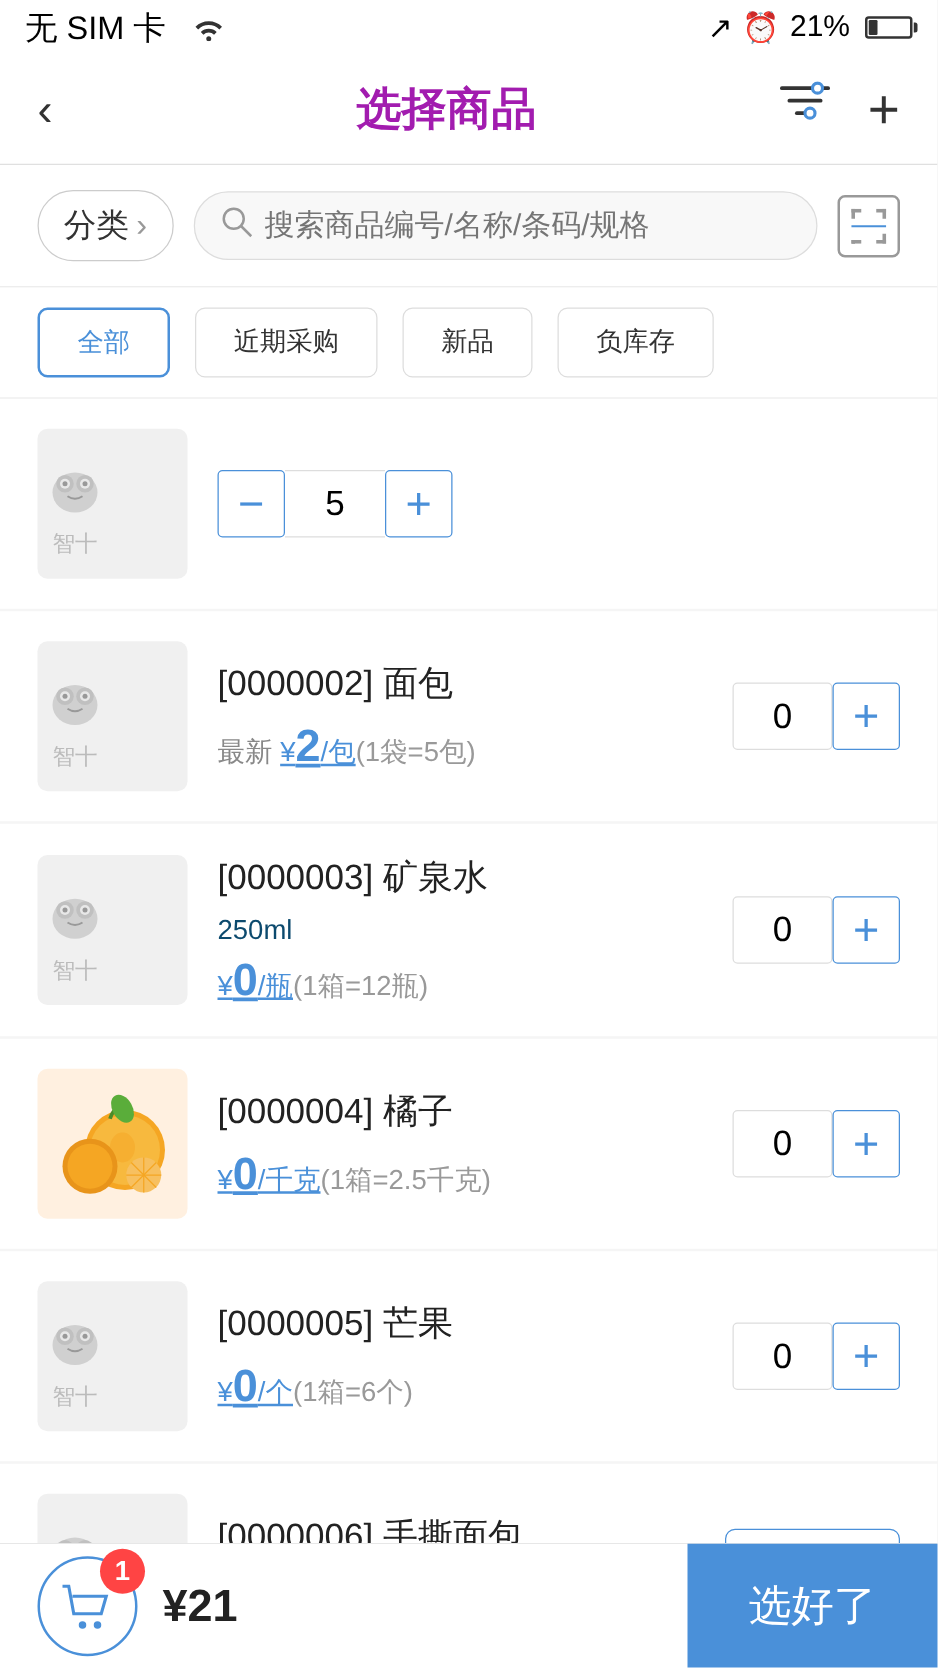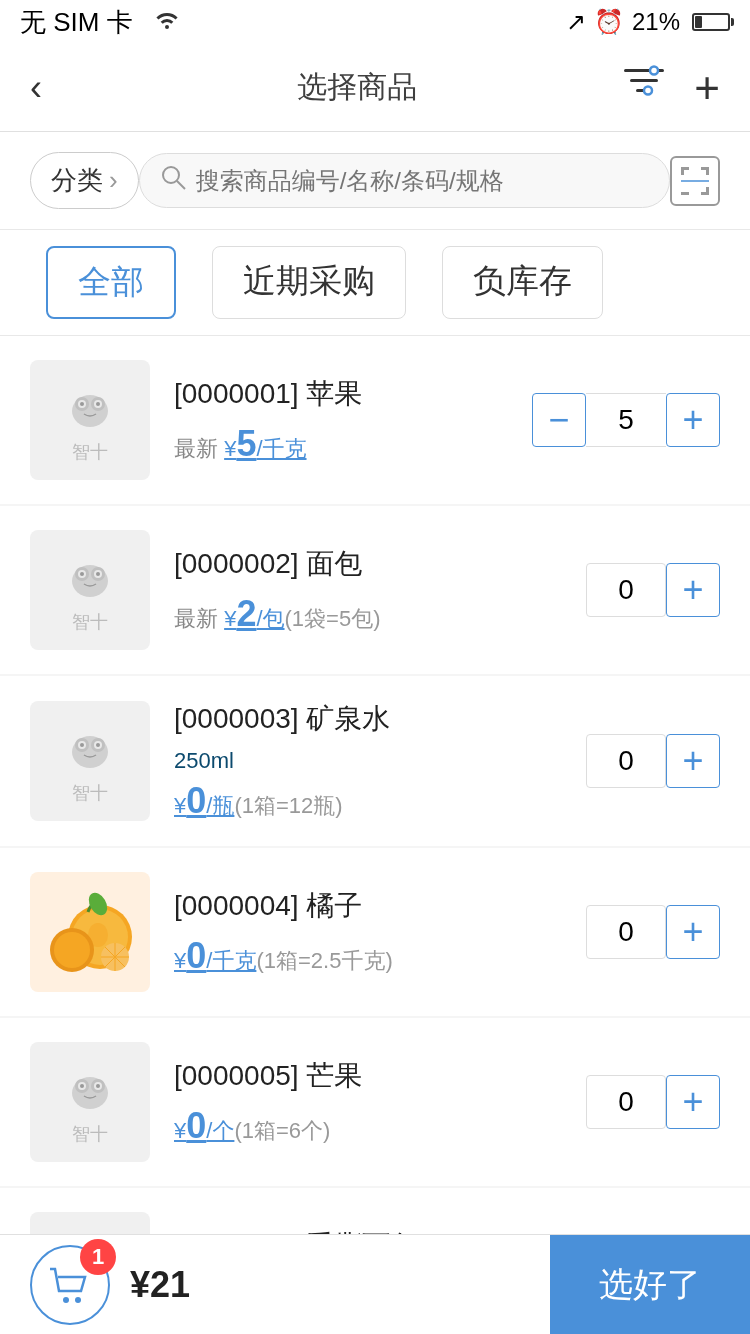--- a/index.html
+++ b/index.html
@@ -16,21 +16,21 @@
     .status-bar {
       background: #fff;
       height: 44px;
       display: flex;
       align-items: center;
       justify-content: space-between;
       padding: 0 20px;
       font-size: 26px;
       font-weight: 500;
     }
-    .status-left { display: flex; align-items: flex-start; gap: 20px; }
+    .status-left { display: flex; align-items: flex-end; gap: 20px; }
     .status-center { font-size: 30px; font-weight: 600; }
     .status-right { display: flex; align-items: center; gap: 8px; font-size: 24px; }
     .battery-icon {
       display: inline-block; width: 38px; height: 18px; border: 2px solid #333;
       border-radius: 3px; position: relative; margin-left: 4px;
     }
     .battery-icon::after {
       content: ''; position: absolute; right: -6px; top: 50%; transform: translateY(-50%);
       width: 3px; height: 8px; background: #333; border-radius: 0 2px 2px 0;
     }
@@ -47,35 +47,36 @@
       align-items: center;
       justify-content: space-between;
       padding: 0 30px;
       border-bottom: 1px solid #e0e0e0;
     }
     .nav-bar .back-btn {
       font-size: 36px; color: #333; cursor: pointer;
       width: 60px; display: flex; align-items: center;
     }
     .nav-bar .title {
-      font-size: 30px; font-weight: 400; color: #404040;
+      font-size: 36px; font-weight: 700; color: #a21caf;
     }
     .nav-bar .nav-right {
       display: flex; align-items: center; gap: 30px;
     }
     .nav-bar .filter-icon, .nav-bar .add-icon {
       font-size: 36px; color: #333; cursor: pointer;
     }
 
     
     .search-area {
       background: #fff;
       padding: 20px 30px;
       display: flex;
       align-items: center;
+      gap: 16px;
       border-bottom: 1px solid #e8e8e8;
     }
     .category-btn {
       border: 1px solid #ccc;
       border-radius: 30px;
       padding: 10px 20px;
       font-size: 26px;
       color: #333;
       background: #fff;
       display: flex;
@@ -111,26 +112,25 @@
     .filter-tabs {
       background: #fff;
       padding: 16px 30px;
       display: flex;
       gap: 20px;
       border-bottom: 1px solid #e8e8e8;
     }
     .filter-tab {
       padding: 12px 30px;
       border-radius: 8px;
-      font-size: 33px;
+      font-size: 21px;
       cursor: pointer;
       border: 1px solid #ddd;
       background: #fff;
       color: #333;
-      margin-left: 16px;
     }
     .filter-tab.active {
       border: 2px solid #4a90d9;
       color: #4a90d9;
       background: #fff;
       font-weight: 500;
     }
 
     
     .product-list {
@@ -142,21 +142,21 @@
       padding: 24px 30px;
       display: flex;
       align-items: center;
       gap: 24px;
     }
     .product-img {
       width: 120px; height: 120px;
       border-radius: 8px;
       background: #f0f0f0;
       flex-shrink: 0;
-      display: flex; align-items: center; justify-content: center;
+      display: flex; align-items: center; justify-content: flex-start;
       overflow: hidden;
     }
     .owl-placeholder {
       display: flex; flex-direction: column; align-items: center; justify-content: center;
       gap: 4px; color: #b0b0b0;
     }
     .product-info {
       flex: 1;
       min-width: 0;
     }
@@ -344,20 +344,21 @@
       <rect x="20" y="25" width="8" height="3" fill="#999"></rect>
       <rect x="25" y="20" width="3" height="8" fill="#999"></rect>
       <line x1="0" y1="14" x2="28" y2="14" stroke="#4a90d9" stroke-width="1.5"></line>
     </svg>
   </div>
 </div>
 
 <div class="filter-tabs">
   <div class="filter-tab active">全部</div>
   <div class="filter-tab">近期采购</div>
+  <div class="filter-tab">新品</div>
   <div class="filter-tab">负库存</div>
 </div>
 
 <div class="product-list">
 
   <div class="product-item">
     <div class="product-img">
       <div class="owl-placeholder">
         <svg width="60" height="60" viewBox="0 0 60 60" fill="none">
           <ellipse cx="30" cy="35" rx="18" ry="16" fill="#d0d0d0"></ellipse>
@@ -365,26 +366,20 @@
           <circle cx="38" cy="28" r="7" fill="#c0c0c0"></circle>
           <circle cx="22" cy="28" r="4" fill="#e8e8e8"></circle>
           <circle cx="38" cy="28" r="4" fill="#e8e8e8"></circle>
           <circle cx="22" cy="28" r="2" fill="#999"></circle>
           <circle cx="38" cy="28" r="2" fill="#999"></circle>
           <path d="M24 38 Q30 42 36 38" stroke="#999" stroke-width="1.5" fill="none"></path>
         </svg>
         <span style="font-size:18px; color:#bbb;">智十</span>
       </div>
     </div>
-    <div class="product-info">
-      <div class="product-name">[0000001] 苹果</div>
-      <div class="product-price">
-        <span class="label">最新 </span><span class="currency">¥</span><span class="amount">5</span><span class="unit">/千克</span>
-      </div>
-    </div>
     <div class="quantity-ctrl">
       <div class="qty-btn">−</div>
       <input class="qty-input" value="5" readonly="" style="">
       <div class="qty-btn-plus">+</div>
     </div>
   </div>
 
   <div class="product-item">
     <div class="product-img">
       <div class="owl-placeholder">

